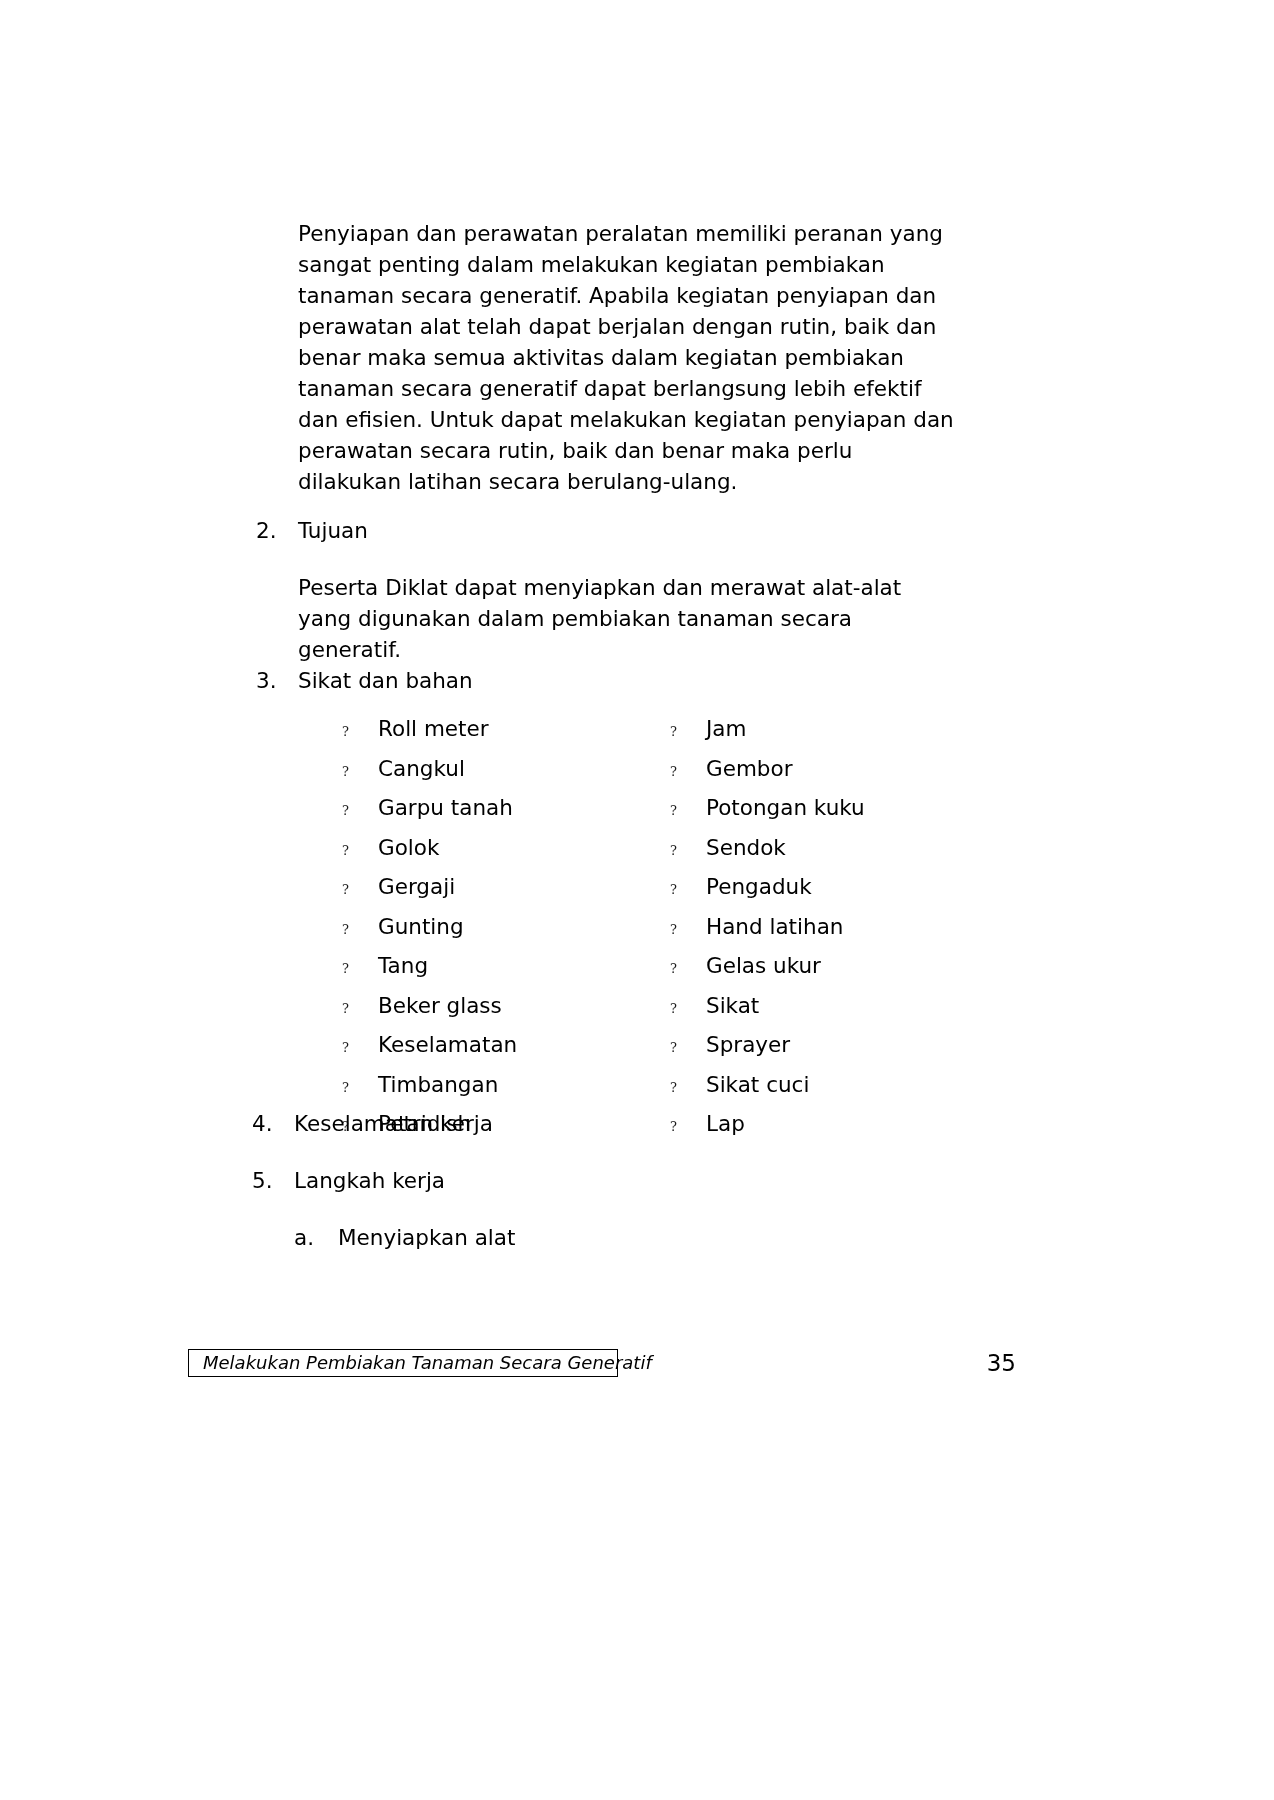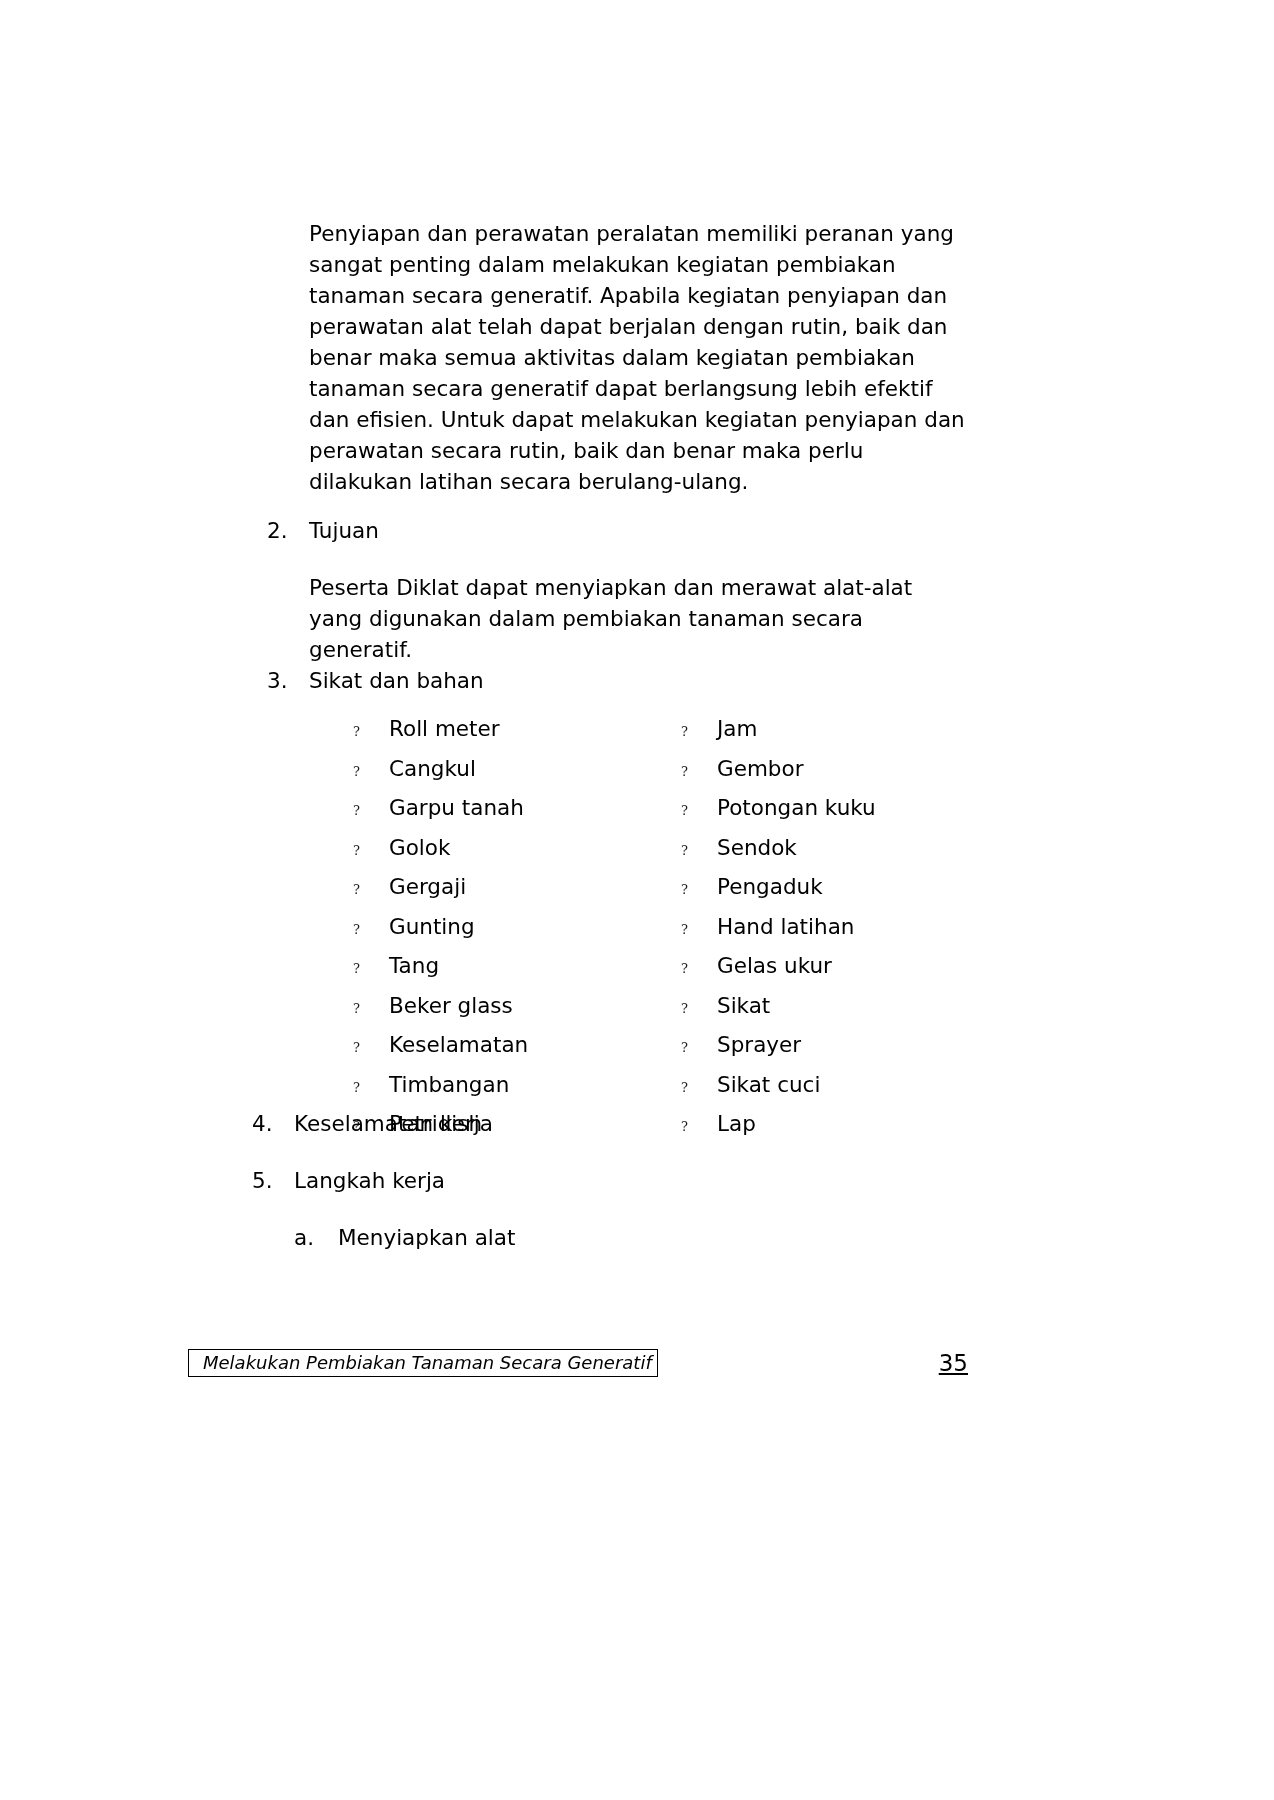--- a/index.html
+++ b/index.html
@@ -18,21 +18,21 @@
   .page {
     position: relative;
     width: 1274px;
     height: 1800px;
     box-sizing: border-box;
   }
 
   
   .content {
     position: absolute;
-    left: 267px;
+    left: 256px;
     top: 218px;
     width: 700px;
   }
 
   .para {
     font-size: 21.5px;
     line-height: 31px;
     text-align: left;
     margin: 0;
   }
@@ -125,37 +125,36 @@
     left: 188px;
     top: 1349px;
     width: 900px;
     display: flex;
     align-items: center;
     justify-content: space-between;
   }
   .footer-box {
     border: 1px solid #000000;
     padding: 3px 10px 4px 14px;
-    width: 470px;
+    width: 430px;
     box-sizing: border-box;
     height: 28px;
     display: flex;
     align-items: center;
   }
   .footer-box span {
     font-style: italic;
     font-size: 18px;
     line-height: 1;
     white-space: nowrap;
   }
   .page-num {
     font-size: 23px;
     line-height: 1;
-    margin-right: 120px;
-    text-decoration: underline;
+    margin-right: 72px;
   }
 </style>
 </head>
 <body>
 
 <div class="page">
 
   <div class="content">
 
     <p class="para para-indent">Penyiapan dan perawatan peralatan memiliki peranan yang sangat penting dalam melakukan kegiatan pembiakan tanaman secara generatif. Apabila kegiatan penyiapan dan perawatan alat telah dapat berjalan dengan rutin, baik dan benar maka semua aktivitas dalam kegiatan pembiakan tanaman secara generatif dapat berlangsung lebih efektif dan efisien. Untuk dapat melakukan kegiatan penyiapan dan perawatan secara rutin, baik dan benar maka perlu dilakukan latihan secara berulang-ulang.</p>

